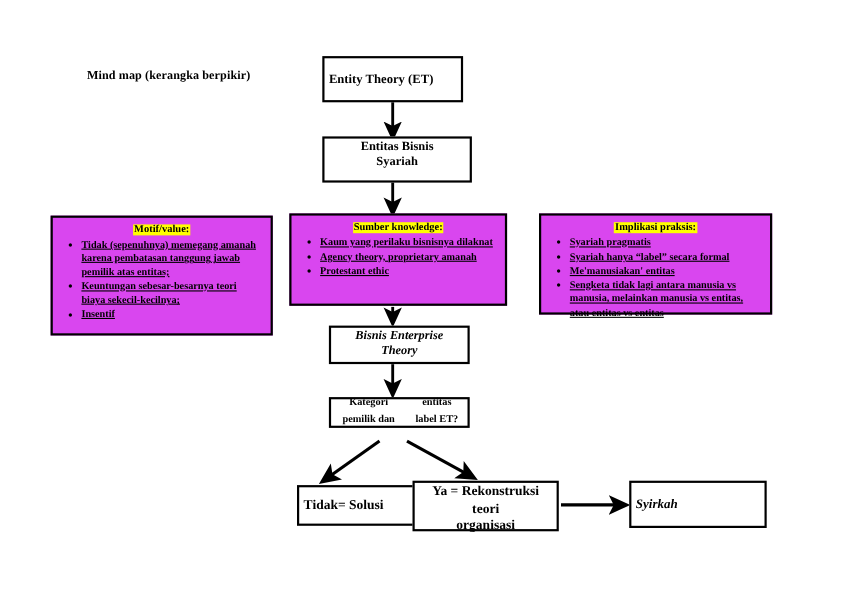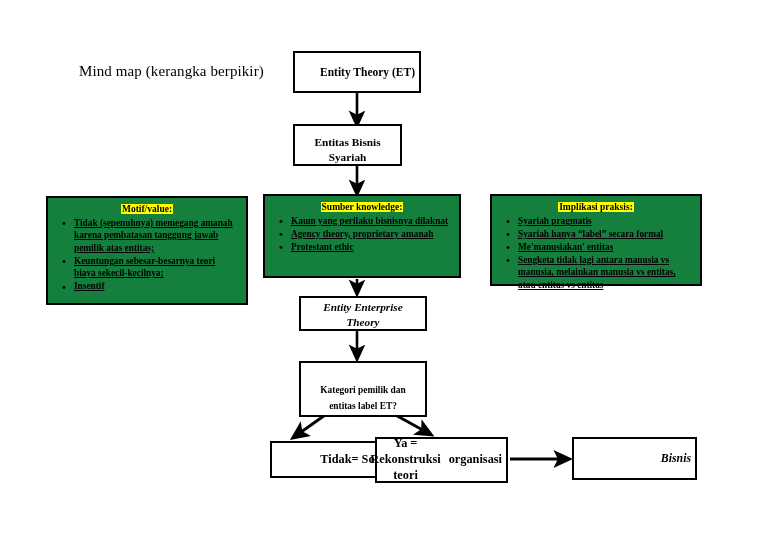--- a/index.html
+++ b/index.html
@@ -22,30 +22,30 @@
     width: 768px;
     height: 543px;
   }
   .node {
     position: absolute;
     border: 2px solid #000000;
     background: #ffffff;
     box-sizing: border-box;
     display: flex;
     align-items: center;
-    justify-content: flex-end;
+    justify-content: flex-start;
     text-align: center;
     font-weight: bold;
     line-height: 1.28;
   }
   .node .txt { display: block; padding: 0 4px; }
   .listbox {
     position: absolute;
     border: 2px solid #000000;
-    background: #15803d;
+    background: #d946ef;
     box-sizing: border-box;
     padding: 6px 8px 6px 8px;
   }
   .lb-title {
     text-align: center;
     font-weight: bold;
     font-size: 9.5px;
     line-height: 1.25;
     margin-bottom: 1px;
   }
@@ -70,22 +70,22 @@
   }
   ul.bullets li::before {
     content: "\2022";
     position: absolute;
     left: -12px;
     top: -0.5px;
     font-size: 11px;
   }
   #heading {
     position: absolute;
-    font-weight: normal;
-    font-size: 15px;
+    font-weight: bold;
+    font-size: 11px;
     letter-spacing: 0.1px;
     white-space: nowrap;
   }
   .svg-layer {
     position: absolute;
     left: 0; top: 0;
     width: 768px; height: 543px;
     pointer-events: none;
   }
   .italic { font-style: italic; }
@@ -116,21 +116,21 @@
 
     <line x1="370" y1="401" x2="430" y2="434" stroke="#000" stroke-width="2.8" marker-end="url(#ah)"></line>
 
     <line x1="510" y1="459" x2="568" y2="459" stroke="#000" stroke-width="2.8" marker-end="url(#ah)"></line>
   </svg>
 
   <div class="node" style="left:293px; top:51px; width:128px; height:42px; font-size:11.5px;">
     <span class="txt">Entity Theory (ET)</span>
   </div>
 
-  <div class="node" style="left:293px; top:124px; width:109px; height:42px; font-size:11.3px; flex-direction:column;">
+  <div class="node" style="left:293px; top:124px; width:136px; height:42px; font-size:11.3px; flex-direction:column;">
     <span class="txt">Entitas Bisnis</span>
     <span class="txt">Syariah</span>
   </div>
 
   <div class="listbox" style="left:46px; top:196px; width:202px; height:109px;">
     <div class="lb-title">
       <span class="hl">Motif/value:</span>
     </div>
     <ul class="bullets">
       <li>Tidak (sepenuhnya) memegang amanah karena pembatasan tanggung jawab pemilik atas entitas;</li>
@@ -156,35 +156,35 @@
     </div>
     <ul class="bullets">
       <li>Syariah pragmatis</li>
       <li>Syariah hanya “label” secara formal</li>
       <li>Me'manusiakan' entitas</li>
       <li>Sengketa tidak lagi antara manusia vs manusia, melainkan manusia vs entitas, atau entitas vs entitas</li>
     </ul>
   </div>
 
   <div class="node italic" style="left:299px; top:296px; width:128px; height:35px; font-size:11.2px; flex-direction:column;">
-    <span class="txt">Entity Enterprise</span>
+    <span class="txt">Bisnis Enterprise</span>
     <span class="txt">Theory</span>
   </div>
 
-  <div class="node" style="left:299px; top:361px; width:128px; height:56px; font-size:9.4px; flex-direction:column; line-height:1.7;">
+  <div class="node" style="left:299px; top:361px; width:128px; height:28px; font-size:9.4px; flex-direction:row; line-height:1.7;">
     <span class="txt">Kategori pemilik dan</span>
     <span class="txt">entitas label ET?</span>
   </div>
 
   <div class="node" style="left:226px; top:441px; width:129px; height:37px; font-size:12.3px;margin-left:44px;">
     <span class="txt">Tidak= Solusi</span>
   </div>
 
-  <div class="node" style="left:375px; top:437px; width:133px; height:46px; font-size:12.3px; flex-direction:row;">
+  <div class="node" style="left:375px; top:437px; width:133px; height:46px; font-size:12.3px; flex-direction:column;">
     <span class="txt">Ya = Rekonstruksi teori</span>
     <span class="txt">organisasi</span>
   </div>
 
   <div class="node italic" style="left:572px; top:437px; width:125px; height:43px; font-size:11.8px;">
-    <span class="txt">Bisnis</span>
+    <span class="txt">Syirkah</span>
   </div>
 
 </div>
 
 </body></html>

